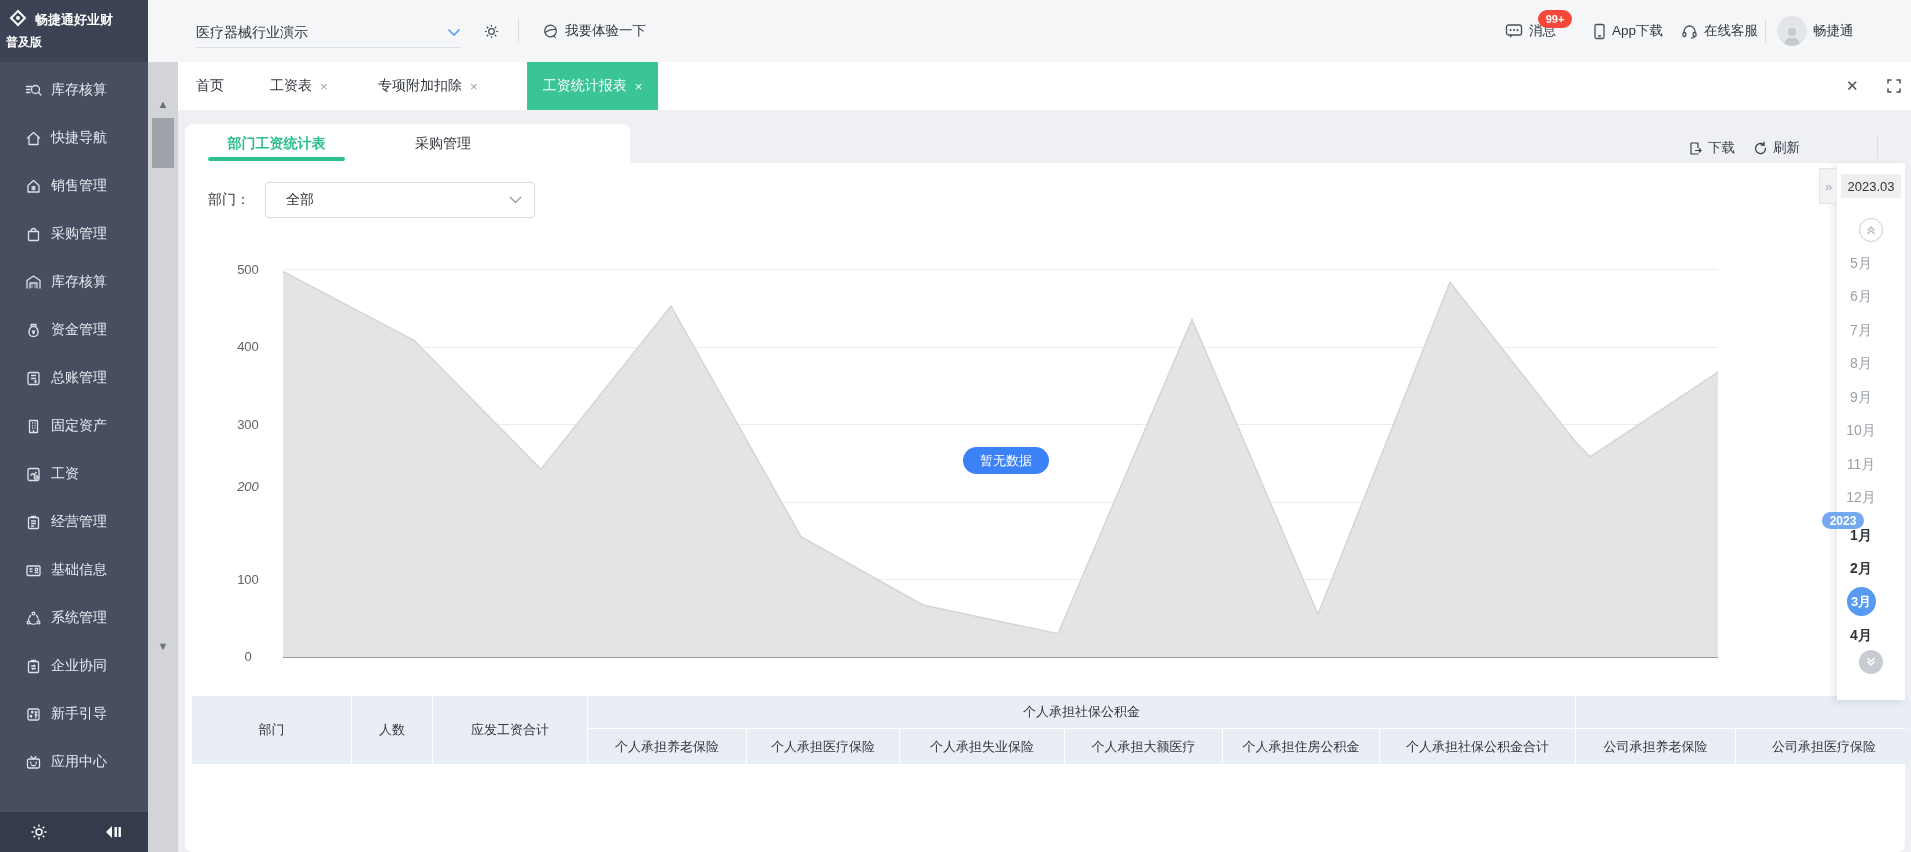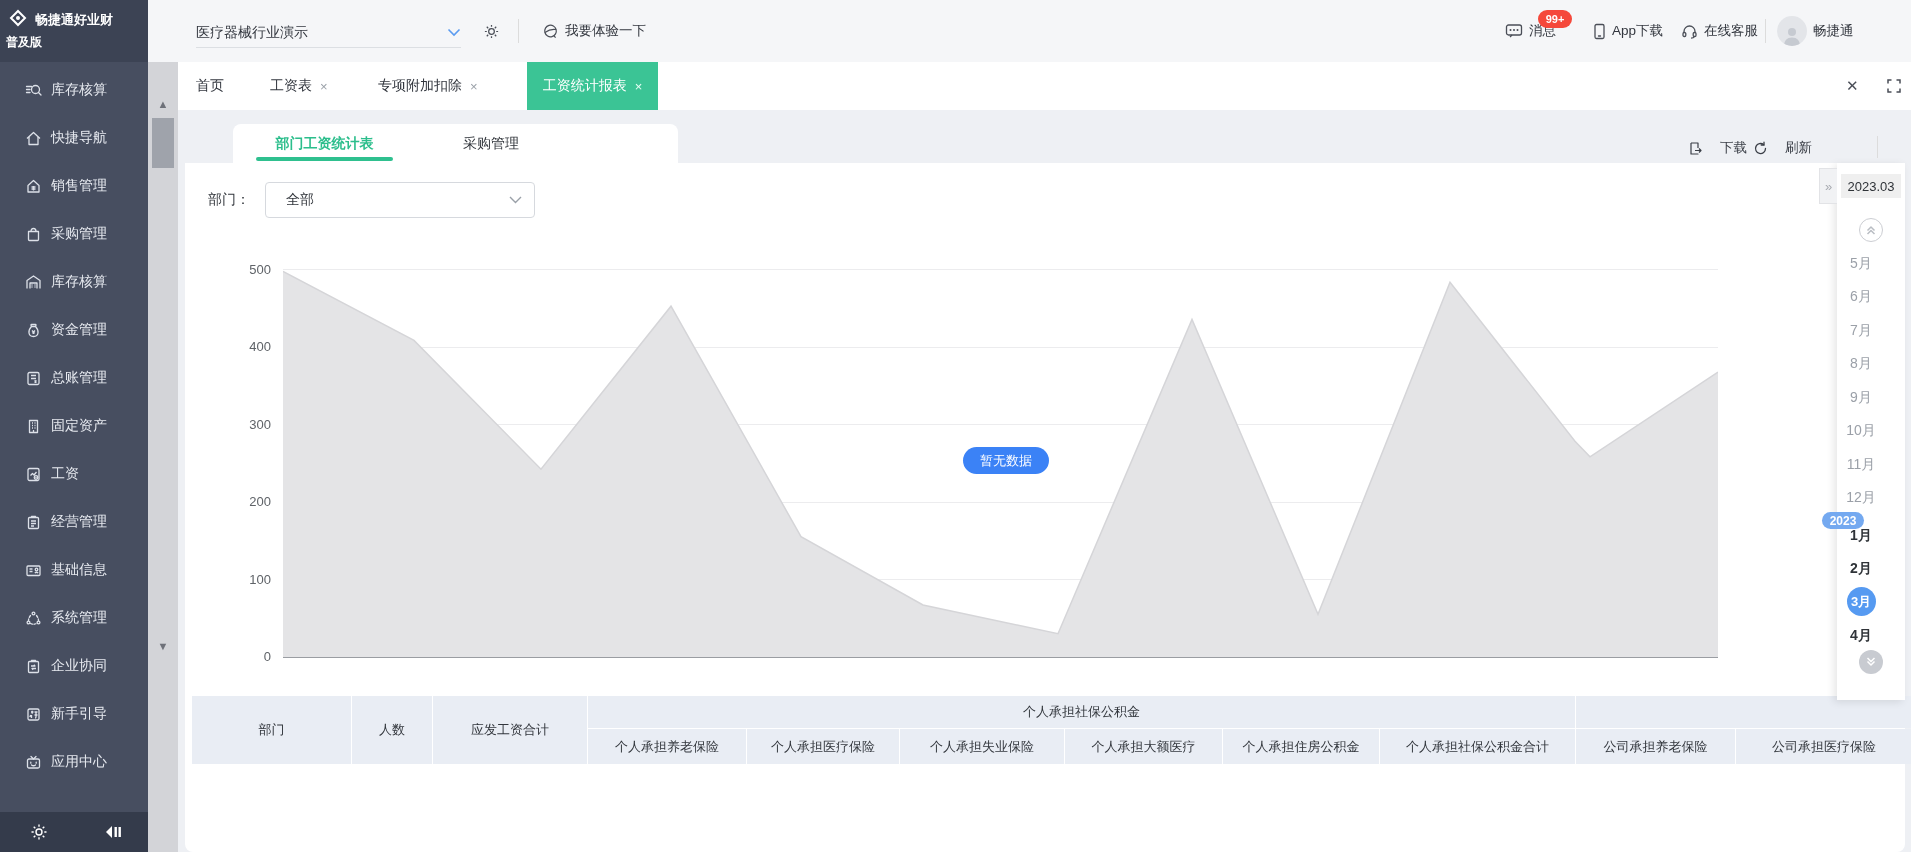--- a/index.html
+++ b/index.html
@@ -36,36 +36,36 @@
   
   .tabbar { left:148px; top:62px; width:1763px; height:48px; background:#ffffff; z-index:18; }
   .mtab { position:absolute; top:0; height:48px; display:flex; align-items:center; gap:8px; font-size:14px; color:#32363e; cursor:pointer; }
   .mtab .x { color:#9aa0a8; font-size:13px; }
   .mtab.active { background:#3bc495; color:#fff; justify-content:center; }
   .mtab.active .x { color:#eafff6; }
   .winctl { position:absolute; top:0; height:48px; display:flex; align-items:center; color:#4a4e57; cursor:pointer; font-size:15px; }
 
   
   .content-bg { left:178px; top:110px; width:1733px; height:742px; background:#eef0f4; }
-  .subtab-card { left:185px; top:124px; width:445px; height:39px; background:#fff; border-radius:8px 8px 0 0; z-index:6;margin-left:48px; }
+  .subtab-card { left:185px; top:124px; width:445px; height:39px; background:#fff; border-radius:8px 8px 0 0; z-index:6; }
   .subtab { position:absolute; top:0; height:39px; display:flex; align-items:center; justify-content:center; font-size:14px; color:#32363c; cursor:pointer; }
   .subtab.active { color:#2cbe8c; font-weight:bold; }
   .subtab-underline { position:absolute; left:23px; top:33px; width:137px; height:4px; border-radius:2px; background:#2fc08f; }
   .main-card { left:185px; top:163px; width:1720px; height:689px; background:#fff; border-radius:0 8px 8px 8px; z-index:4; }
-  .toolbtn { position:absolute; top:136px; height:24px; display:flex; align-items:center; gap:17px; font-size:13.5px; color:#3a3e46; cursor:pointer; z-index:7; }
+  .toolbtn { position:absolute; top:136px; height:24px; display:flex; align-items:center; gap:5px; font-size:13.5px; color:#3a3e46; cursor:pointer; z-index:7; }
 
   
   .filter-label { left:208px; top:182px; height:36px; display:flex; align-items:center; font-size:14px; color:#32363c; z-index:8; }
   .filter-select { left:265px; top:182px; width:270px; height:36px; background:#fff; border:1px solid #d6d9de; border-radius:4px; display:flex; align-items:center; justify-content:space-between; padding:0 12px 0 20px; font-size:14px; color:#32363c; cursor:pointer; z-index:8; }
 
   
   .chart-area { left:283px; top:269px; width:1435px; height:388px; z-index:5; }
   .gridline { position:absolute; left:0; width:1435px; height:1px; background:#ececee; }
   .baseline { position:absolute; left:0; top:387px; width:1435px; height:2px; background:#9a9da2; }
-  .ytick { position:absolute; left:-58px; width:46px; text-align:right; font-size:13px; color:#5f6368; }
+  .ytick { position:absolute; left:-58px; width:46px; text-align:center; font-size:13px; color:#5f6368; }
   .nodata-pill { position:absolute; left:680px; top:178px; width:86px; height:27px; background:#3b82f6; border-radius:14px; color:#fff; font-size:13px; display:flex; align-items:center; justify-content:center; }
 
   
   .stat-table { left:192px; top:696px; width:1710px; display:grid; grid-template-columns:159px 80px 154px 158px 152px 164px 157px 156px 195px 159px 176px; grid-template-rows:32px 35px; gap:1px; z-index:5; font-size:13px; color:#32363c; }
   .cell { background:#e9edf4; display:flex; align-items:center; justify-content:center; text-align:center; }
   .cell.span2 { grid-row:1 / span 2; }
 
   
   .month-panel { left:1837px; top:163px; width:68px; height:537px; background:#fff; box-shadow:-3px 2px 8px rgba(0,0,0,0.10); z-index:40; }
   .mp-handle { position:absolute; left:-18px; top:5px; width:18px; height:36px; background:#f1f2f4; border:1px solid #e2e3e6; border-right:none; color:#a7aab0; font-size:13px; display:flex; align-items:center; justify-content:center; cursor:pointer; }
@@ -364,21 +364,21 @@
   <div class="abs chart-area">
     <div class="gridline" style="top:0;"></div>
     <div class="gridline" style="top:78px;"></div>
     <div class="gridline" style="top:155px;"></div>
     <div class="gridline" style="top:233px;"></div>
     <div class="gridline" style="top:310px;"></div>
     <div class="baseline"></div>
     <div class="ytick" style="top:-7px;">500</div>
     <div class="ytick" style="top:70px;">400</div>
     <div class="ytick" style="top:148px;">300</div>
-    <div class="ytick" style="top:225px;">200</div>
+    <div class="ytick" style="top:210px;font-style:italic;">200</div>
     <div class="ytick" style="top:303px;">100</div>
     <div class="ytick" style="top:380px;">0</div>
     <svg width="1435" height="388" viewBox="0 0 1435 388" preserveAspectRatio="none" style="position:absolute;left:0;top:0;">
       <polygon fill="#e4e4e6" points="0,2.3 131,71.4 258,200.2 388,37.2 518,267.7 640,336.0 775,364.7 909,50.4 1035,345.3 1167,13.2 1292,172.3 1307,187.8 1435,103.2 1435,388 0,388"></polygon>
       <polyline fill="none" stroke="#d5d5d8" stroke-width="1.5" points="0,2.3 131,71.4 258,200.2 388,37.2 518,267.7 640,336.0 775,364.7 909,50.4 1035,345.3 1167,13.2 1292,172.3 1307,187.8 1435,103.2"></polyline>
     </svg>
     <div class="nodata-pill">暂无数据</div>
   </div>
 
   <div class="abs stat-table">

